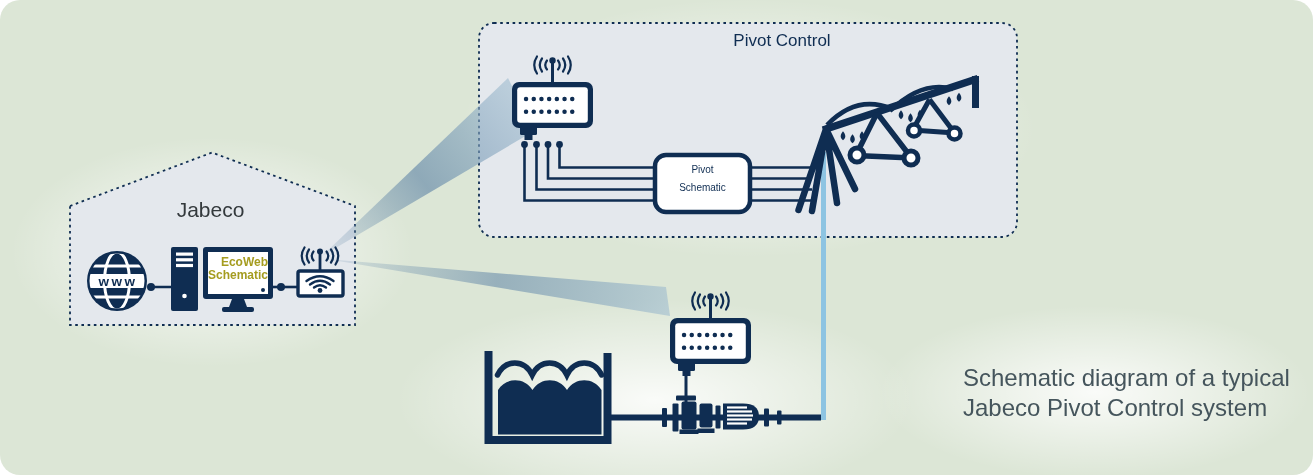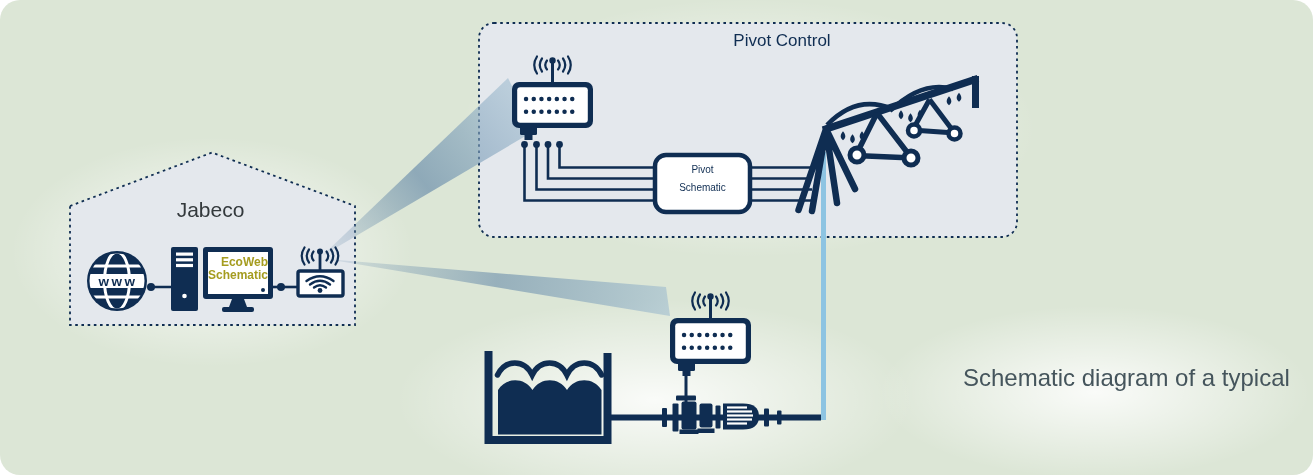--- a/index.html
+++ b/index.html
@@ -202,15 +202,16 @@
   <div class="label controller-label">
     <div>Pivot</div>
     <div>Schematic</div>
   </div>
   <div class="label ecoweb-label">
     <div>EcoWeb</div>
     <div>Schematic</div>
   </div>
   <div class="label caption">
     <div>Schematic diagram of a typical</div>
+    <div>Jabeco Pivot Control system</div>
   </div>
 
 </div>
 
 </body></html>

